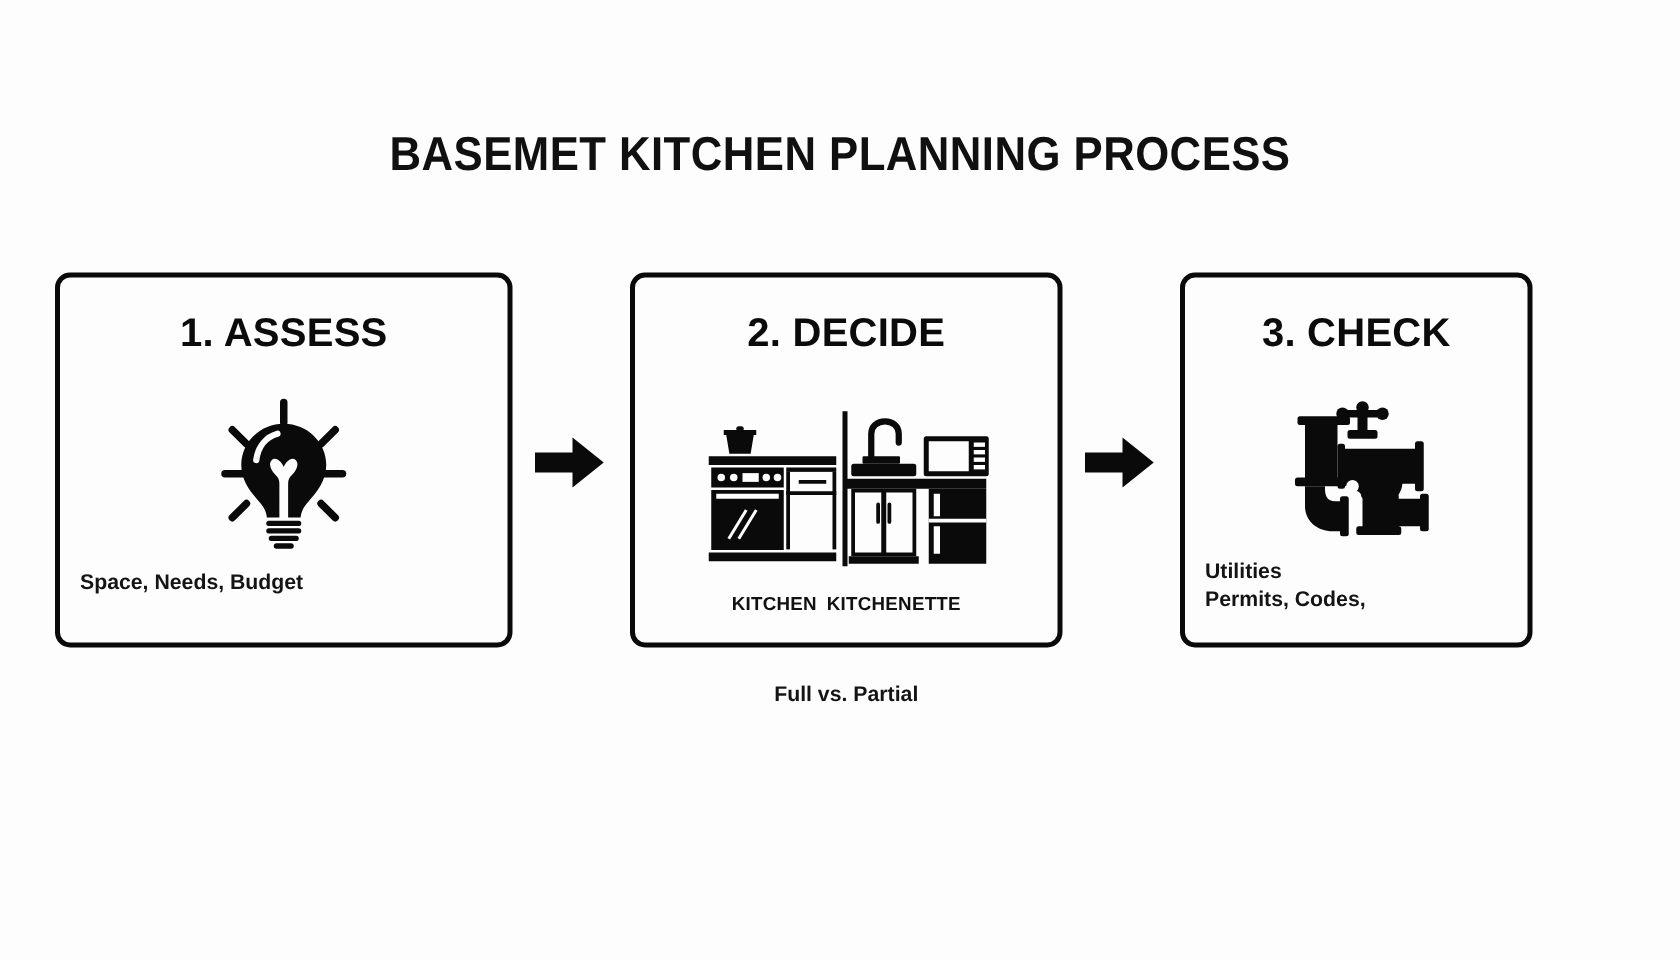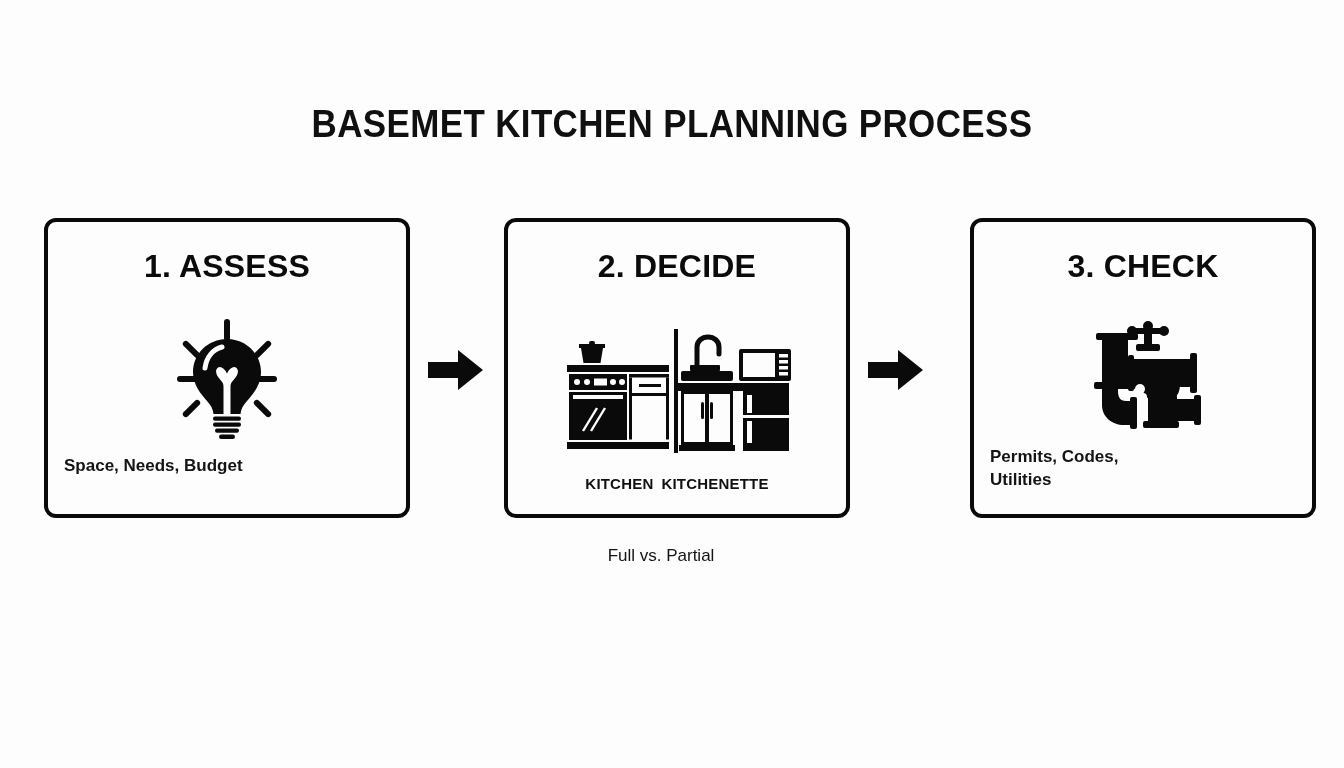--- a/index.html
+++ b/index.html
@@ -35,21 +35,21 @@
     position: absolute;
     top: 218px;
     height: 300px;
     background: #fdfdfd;
     border: 4px solid #0a0a0a;
     border-radius: 12px;
     box-sizing: border-box;
   }
   #card-1 { left: 44px;  width: 366px; }
   #card-2 { left: 504px; width: 346px; }
-  #card-3 { left: 944px; width: 346px; margin-left: 26px; }
+  #card-3 { left: 944px; width: 282px; }
 
   .step-heading {
     position: absolute;
     left: 0;
     top: 26px;
     width: 100%;
     text-align: center;
     font-size: 32px;
     font-weight: 700;
     letter-spacing: 0.2px;
@@ -100,26 +100,26 @@
     position: absolute;
     top: 348px;
     width: 56px;
     height: 44px;
   }
   #arrow-1 { left: 428px; }
   #arrow-2 { left: 868px; }
 
   #sub-caption {
     position: absolute;
-    left: 488px;
+    left: 504px;
     top: 546px;
     width: 346px;
     text-align: center;
     font-size: 17px;
-    font-weight: 400;
+    font-weight: 700;
     color: #141414;
   }
 </style>
 </head>
 <body>
 
 <div id="page-title">BASEMET KITCHEN PLANNING PROCESS</div>
 
 <div class="step-card" id="card-1">
   <div class="step-heading">1. ASSESS</div>
@@ -268,18 +268,18 @@
         <rect x="90" y="76" width="7" height="30" rx="2"></rect>
         <rect x="114" y="76" width="7" height="30" rx="2"></rect>
 
         <circle cx="60" cy="70" r="5" fill="#fdfdfd"></circle>
         <circle cx="63" cy="78" r="4" fill="#fdfdfd"></circle>
       </g>
     </svg>
   </div>
 
   <div class="step-caption">
+    <div>Utilities</div>
     <div>Permits, Codes,</div>
-    <div>Utilities</div>
   </div>
 </div>
 
 <div id="sub-caption">Full vs. Partial</div>
 
 </body></html>

